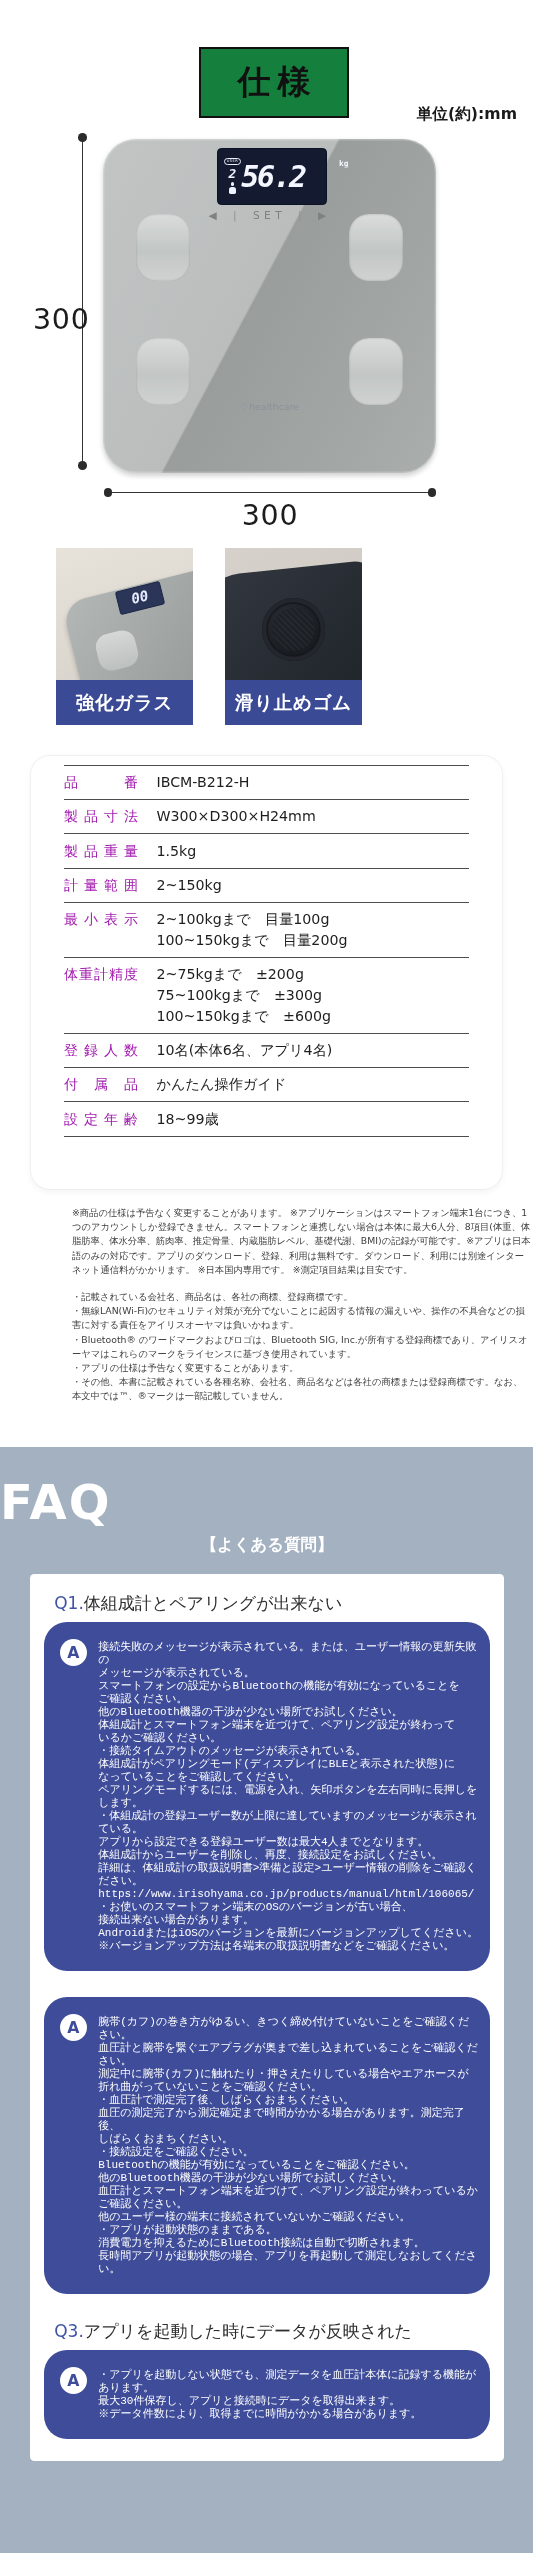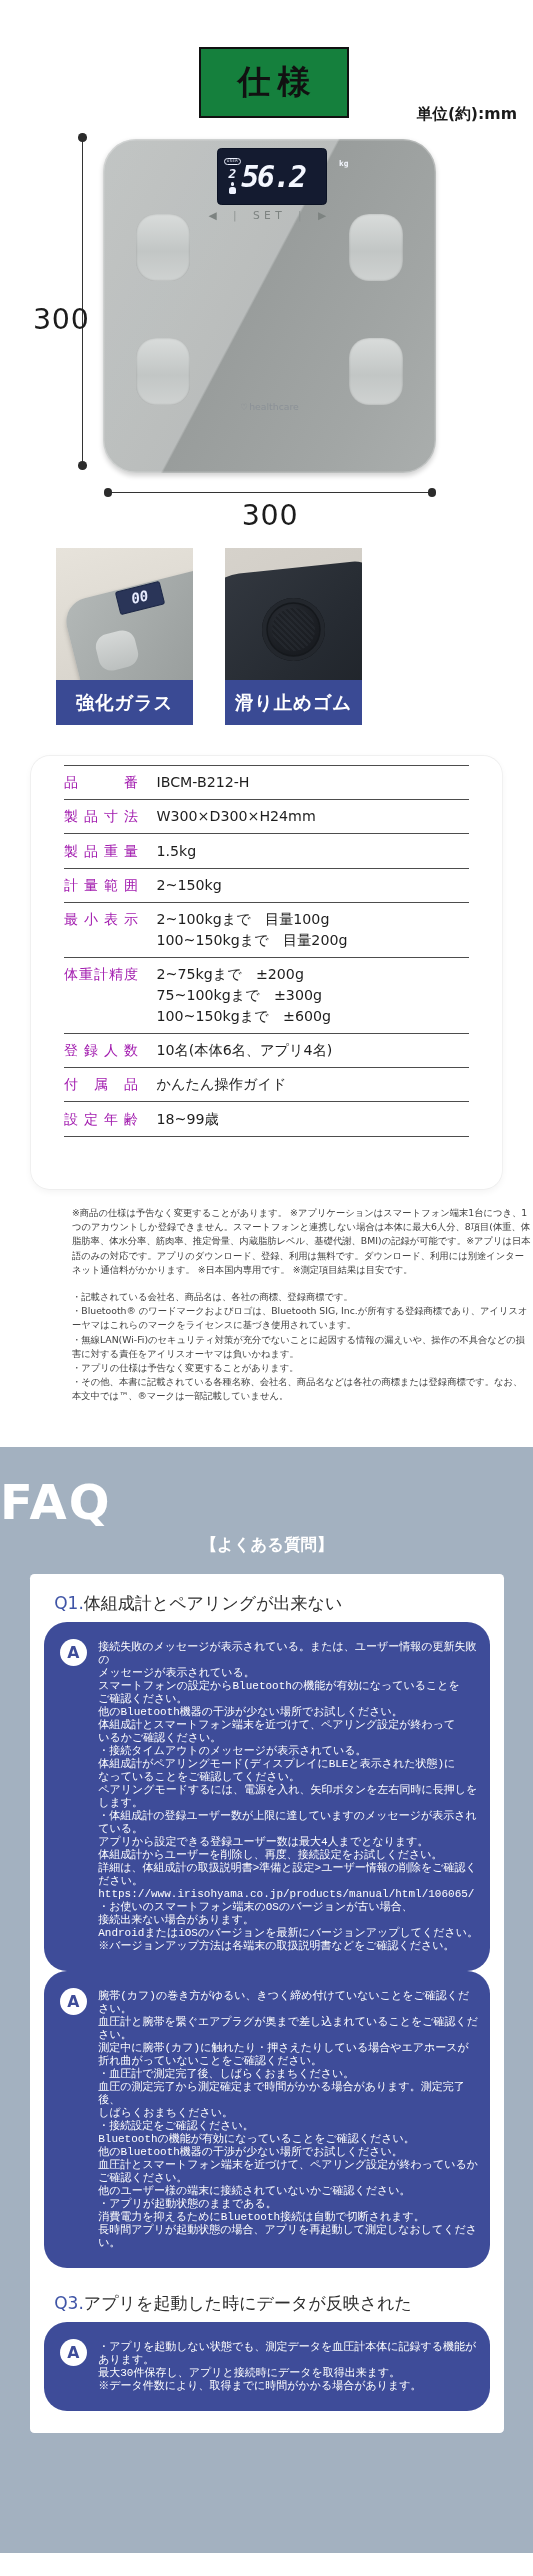--- a/index.html
+++ b/index.html
@@ -96,21 +96,21 @@
   .notes { position:absolute; left:44px; top:1206px; width:459px; height:235px; color:#3d3d3d;
     font-size:9.3px; line-height:14.2px; overflow:hidden;margin-left:28px; }
   .notes .para { margin-bottom:13px; }
   .notes .bullet { }
 
   
   .faq { position:absolute; left:0; top:1447px; width:534px; height:1106px; background:#a3b1c0; padding-top:30px; }
   .faq-title { color:#fff; font-size:48px; font-weight:800; letter-spacing:2.1px; line-height:51px; }
   .faq-subtitle { text-align:center; color:#fff; font-size:16.4px; font-weight:bold; margin-top:5.7px; line-height:21.4px; }
   .faq-card { width:474px; margin:18.5px auto 0 auto; background:#fff; border-radius:4.3px; padding:18.5px 14.2px 21.4px 14.2px; }
-  .faq-item { }
+  .faq-item { margin-bottom:26px; }
   .faq-item:last-child { margin-bottom:0;margin-top:24px; }
   .faq-q { font-size:17px; line-height:23px; margin-bottom:7.1px; padding-left:10px; color:#2d2d2d; font-weight:500; }
   .faq-q .qnum { color:#3f54a6; }
   .faq-a { position:relative; background:#3e4c99; border-radius:23px; padding:18.5px 11.4px 18.5px 54px;
     color:#ffffff; }
   .a-badge { position:absolute; left:15.7px; top:17px; width:27px; height:27px; border-radius:50%;
     background:#fff; color:#3e4c99; font-size:15.7px; font-weight:bold; display:flex; align-items:center; justify-content:center; }
   .a-text { font-size:11px; line-height:13px; white-space:pre-line;font-family:Liberation Mono, monospace; }
 </style>
 </head>
@@ -218,22 +218,22 @@
     </div>
     <div class="srow">
       <span class="slabel">設定年齢</span>
       <span class="svalue">18~99歳</span>
     </div>
   </div>
 
   <div class="notes">
     <div class="para">※商品の仕様は予告なく変更することがあります。 ※アプリケーションはスマートフォン端末1台につき、1つのアカウントしか登録できません。スマートフォンと連携しない場合は本体に最大6人分、8項目(体重、体脂肪率、体水分率、筋肉率、推定骨量、内蔵脂肪レベル、基礎代謝、BMI)の記録が可能です。※アプリは日本語のみの対応です。アプリのダウンロード、登録、利用は無料です。ダウンロード、利用には別途インターネット通信料がかかります。 ※日本国内専用です。 ※測定項目結果は目安です。</div>
     <div class="bullet">・記載されている会社名、商品名は、各社の商標、登録商標です。</div>
+    <div class="bullet">・無線LAN(Wi-Fi)のセキュリティ対策が充分でないことに起因する情報の漏えいや、操作の不具合などの損害に対する責任をアイリスオーヤマは負いかねます。</div>
     <div class="bullet">・Bluetooth® のワードマークおよびロゴは、Bluetooth SIG, Inc.が所有する登録商標であり、アイリスオーヤマはこれらのマークをライセンスに基づき使用されています。</div>
-    <div class="bullet">・無線LAN(Wi-Fi)のセキュリティ対策が充分でないことに起因する情報の漏えいや、操作の不具合などの損害に対する責任をアイリスオーヤマは負いかねます。</div>
     <div class="bullet">・アプリの仕様は予告なく変更することがあります。</div>
     <div class="bullet">・その他、本書に記載されている各種名称、会社名、商品名などは各社の商標または登録商標です。なお、本文中では™、®マークは一部記載していません。</div>
   </div>
 
   <div class="faq">
     <div class="faq-title">FAQ</div>
     <div class="faq-subtitle">【よくある質問】</div>
     <div class="faq-card">
 
       <div class="faq-item">

